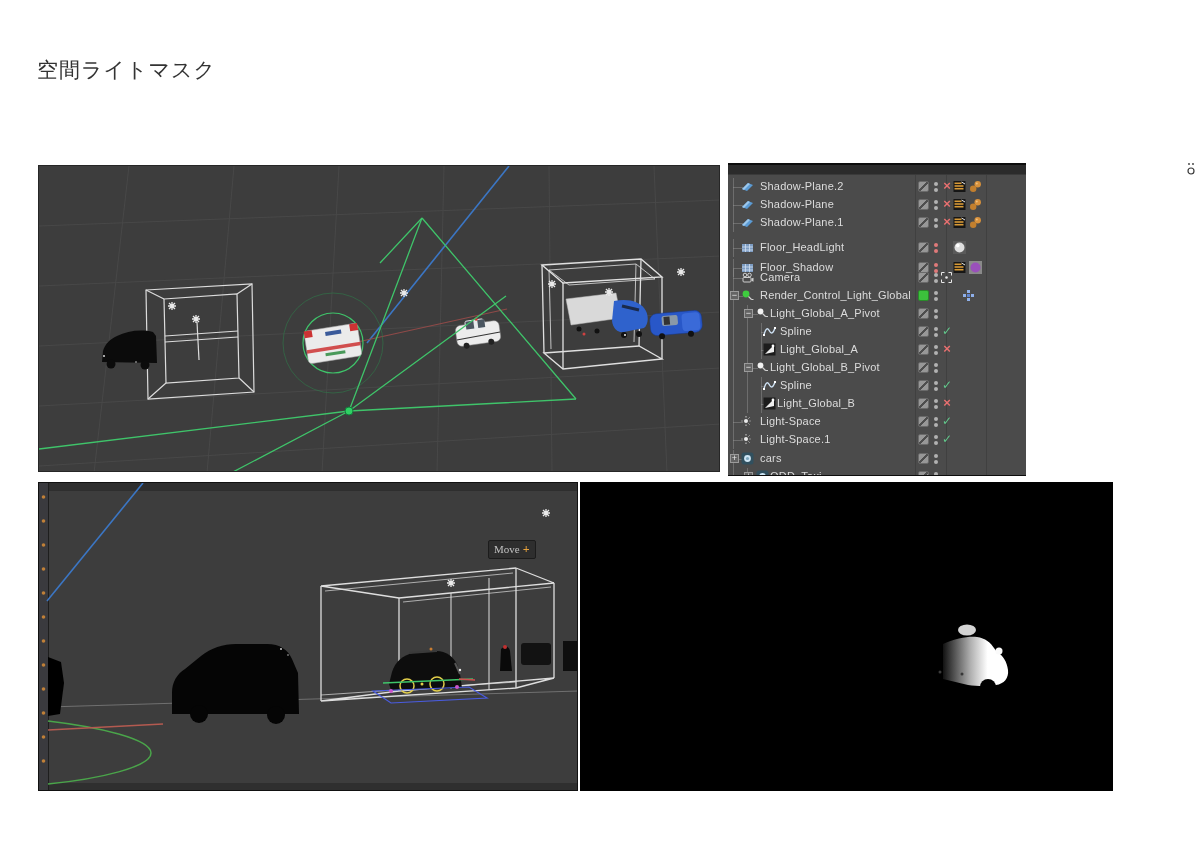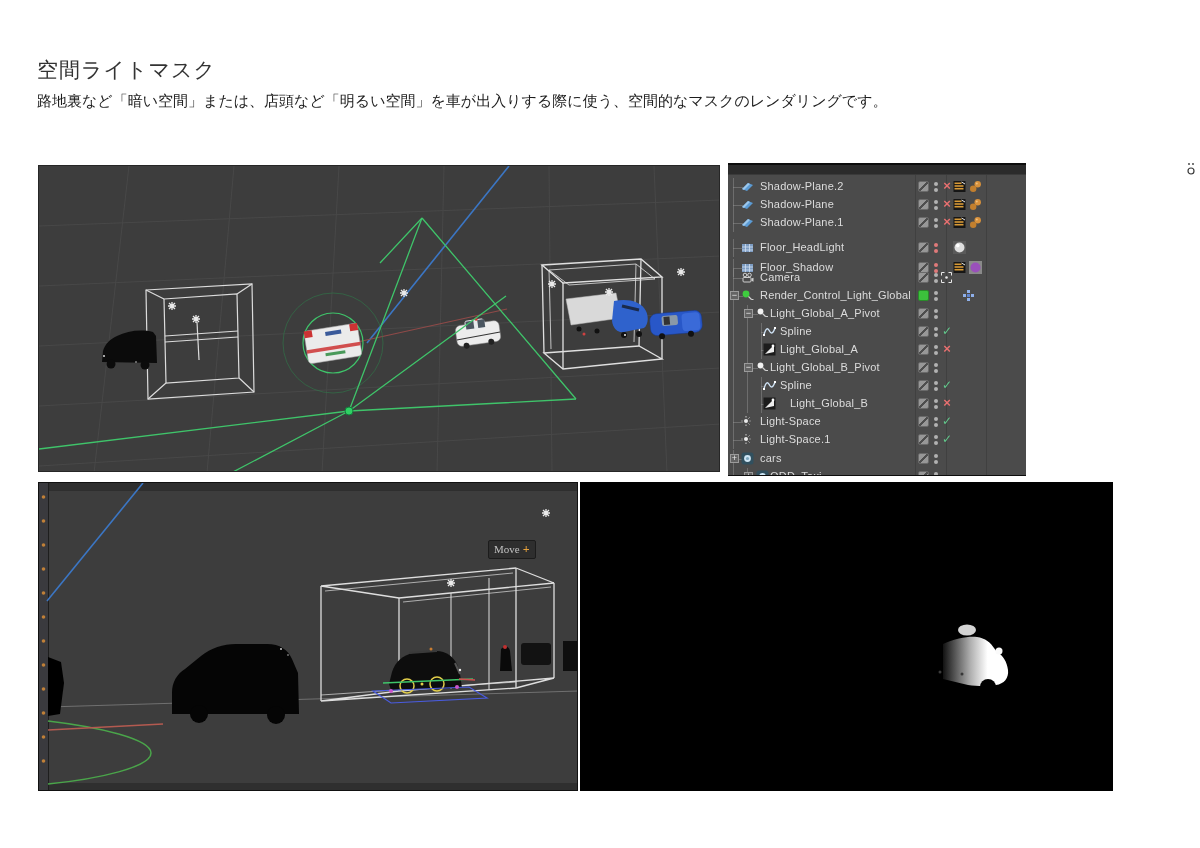--- a/index.html
+++ b/index.html
@@ -40,21 +40,20 @@
   #move-tip{position:absolute;left:449px;top:57px;background:#2e2e2e;border:1px solid #1c1c1c;
             border-radius:2px;padding:1px 5px;font-size:11px;color:#c2c2c2;white-space:nowrap;z-index:3;}
   #move-tip b{color:#e8a33c;font-weight:700;font-size:12px;margin-left:3px;}
   #edge-mark{left:1186px;top:158px;width:12px;height:22px;}
 </style>
 </head>
 <body>
 
 <div class="abs" id="title">空間ライトマスク</div>
 <div class="abs" id="para">
-  <div>路地裏など「暗い空間」または、店頭など「明るい空間」を車が出入りする際に使う、空間的なマスクのレンダリングです。</div>
 </div>
 
 <div class="abs" id="edge-mark">
   <svg width="12" height="22">
       <circle cx="5" cy="13" r="3" fill="none" stroke="#3a3a3a" stroke-width="1.2"></circle>
       <circle cx="3" cy="6" r="0.9" fill="#3a3a3a"></circle>
       <circle cx="7" cy="6" r="0.9" fill="#3a3a3a"></circle>
     </svg>
 </div>
 
@@ -442,21 +441,21 @@
         <i class="tv" style="left:19px"></i>
         <i class="tv" style="left:33px"></i>
         <i class="th" style="left:33px;width:4px"></i>
         <span class="icon13" style="left:35px">
           <svg viewBox="0 0 13 13">
             <rect x="0.5" y="0.5" width="12" height="12" fill="#1c1c1c"></rect>
             <path d="M2 11 L11 2 L11 9 Z" fill="#ededed"></path>
             <circle cx="10" cy="3" r="1.4" fill="#fff"></circle>
           </svg>
         </span>
-        <span class="om-label" style="left:62px">Light_Global_B</span>
+        <span class="om-label" style="left:49px">Light_Global_B</span>
         <span class="layer gray"></span>
         <span class="dot gray" style="top:4px"></span>
         <span class="dot gray" style="top:10px"></span>
         <span class="state sx">×</span>
       </div>
       <div class="om-row" style="top: 248.3px;">
         <i class="tv" style="left:5px"></i>
         <i class="th" style="left:5px;width:10px"></i>
         <span class="icon13" style="left:13px">
           <svg viewBox="0 0 13 13">

